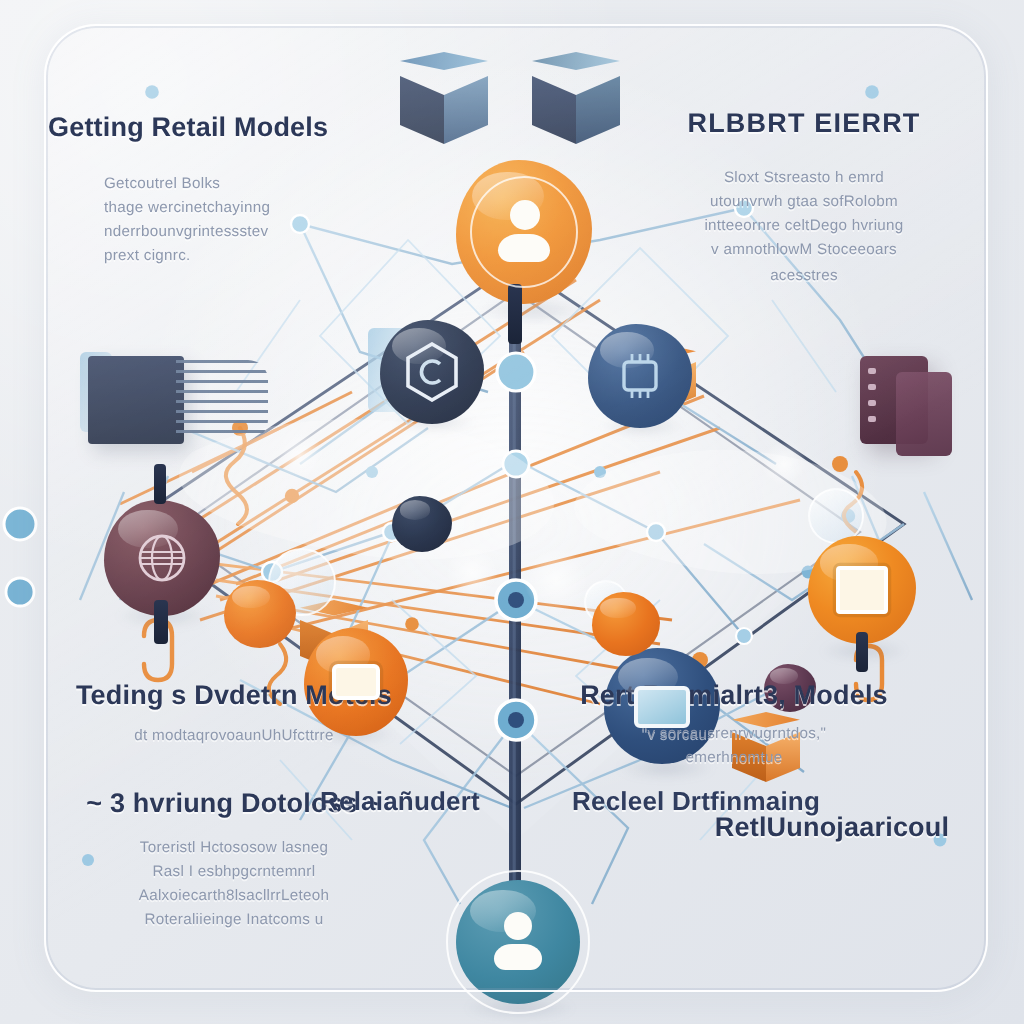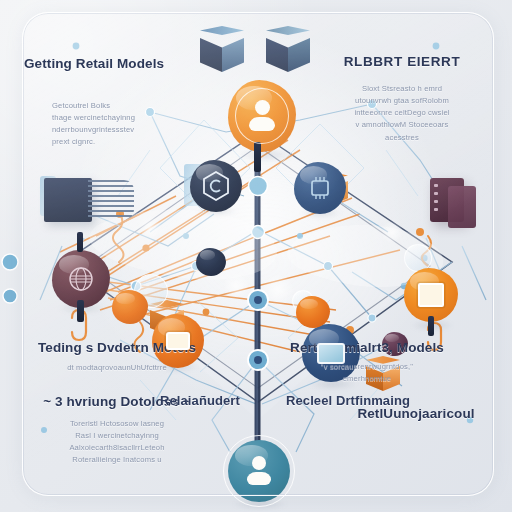--- a/index.html
+++ b/index.html
@@ -37,21 +37,21 @@
     font-size:13.5px;font-weight:700;color:#2c3858;
     letter-spacing:.1px;line-height:1.15;
     text-shadow:0 1px 0 rgba(255,255,255,.75);
     white-space:nowrap;
   }
   .h-sub{
     font-size:13px;font-weight:700;color:#2f3c5e;
     letter-spacing:.1px;white-space:nowrap;
     text-shadow:0 1px 0 rgba(255,255,255,.7);
   }
-  .body-lines{margin-top:28px;}
+  .body-lines{margin-top:14px;}
   .body-lines .ln{
     font-size:7.6px;color:#8d98ae;line-height:1.62;
     letter-spacing:.15px;white-space:nowrap;
     text-shadow:0 1px 0 rgba(255,255,255,.6);
   }
   .center  .ln, .center .h-title{ text-align:center; }
 
   #block-tl{left:24px;top:56px;width:178px;}
   #block-tl .body-lines{margin-left:28px;}
   #block-tr{right:22px;top:54px;width:176px;text-align:center;}
@@ -473,38 +473,38 @@
       <div class="ln">nderrbounvgrintessstev</div>
       <div class="ln">prext cignrc.</div>
     </div>
   </div>
 
   <div class="txtblock center" id="block-tr">
     <div class="h-title" style="letter-spacing:.6px;">RLBBRT  EIERRT</div>
     <div class="body-lines">
       <div class="ln">Sloxt Stsreasto h emrd</div>
       <div class="ln">utounvrwh gtaa sofRolobm</div>
-      <div class="ln">intteeornre  celtDego cwsiel</div>
+      <div class="ln">intteeornre  celtDego hvriung</div>
       <div class="ln">v amnothlowM Stoceeoars</div>
       <div class="ln">acesstres</div>
     </div>
   </div>
 
   <div class="txtblock center" id="block-bl">
     <div class="h-title">Teding s Dvdetrn Motels</div>
     <div class="body-lines" style="margin-top:6px;">
       <div class="ln">dt modtaqrovoaunUhUfcttrre</div>
     </div>
   </div>
 
   <div class="txtblock center" id="block-bl2">
     <div class="h-title">~ 3 hvriung Dotoloss ~</div>
     <div class="body-lines" style="margin-top:8px;">
       <div class="ln">Toreristl Hctososow lasneg</div>
-      <div class="ln">Rasl I wercinetchayinng</div>
+      <div class="ln">Rasl I esbhpgcrntemnrl</div>
       <div class="ln">Aalxoiecarth8lsacllrrLeteoh</div>
       <div class="ln">Roteraliieinge Inatcoms u</div>
     </div>
   </div>
 
   <div class="txtblock center" id="block-br">
     <div class="h-title">Rert Rermialrt3, Models</div>
     <div class="body-lines" style="margin-top:5px;">
       <div class="ln">"v sorcausrenrwugrntdos,"</div>
       <div class="ln">emerhnomtue</div>

